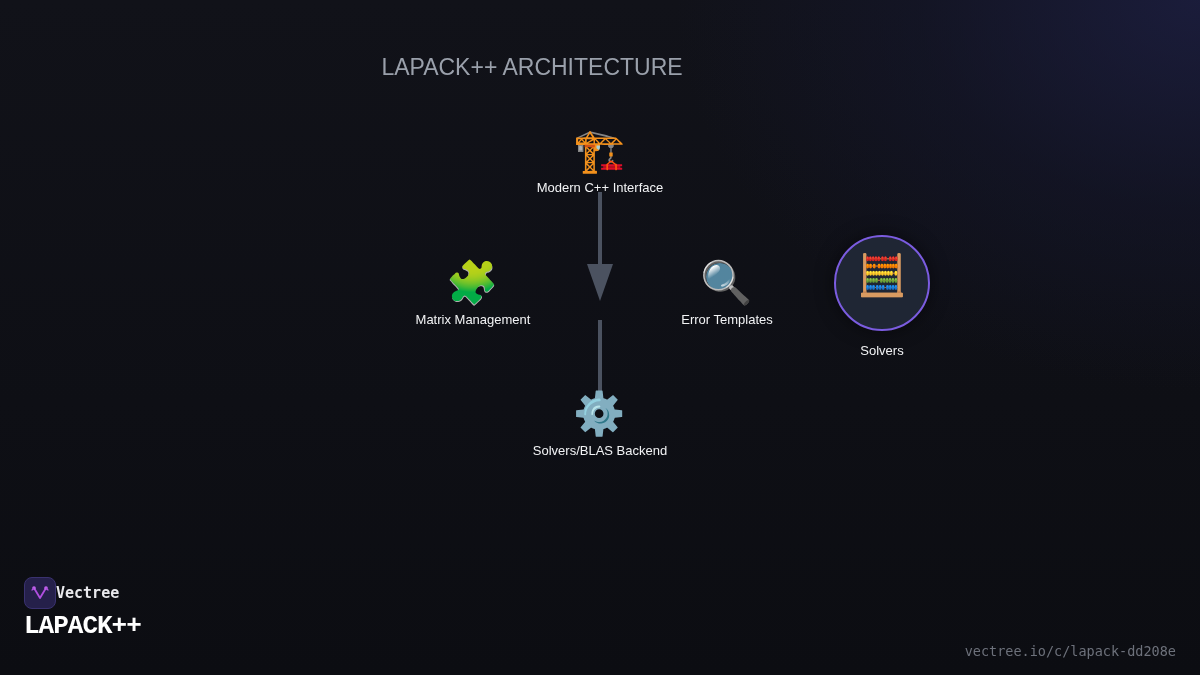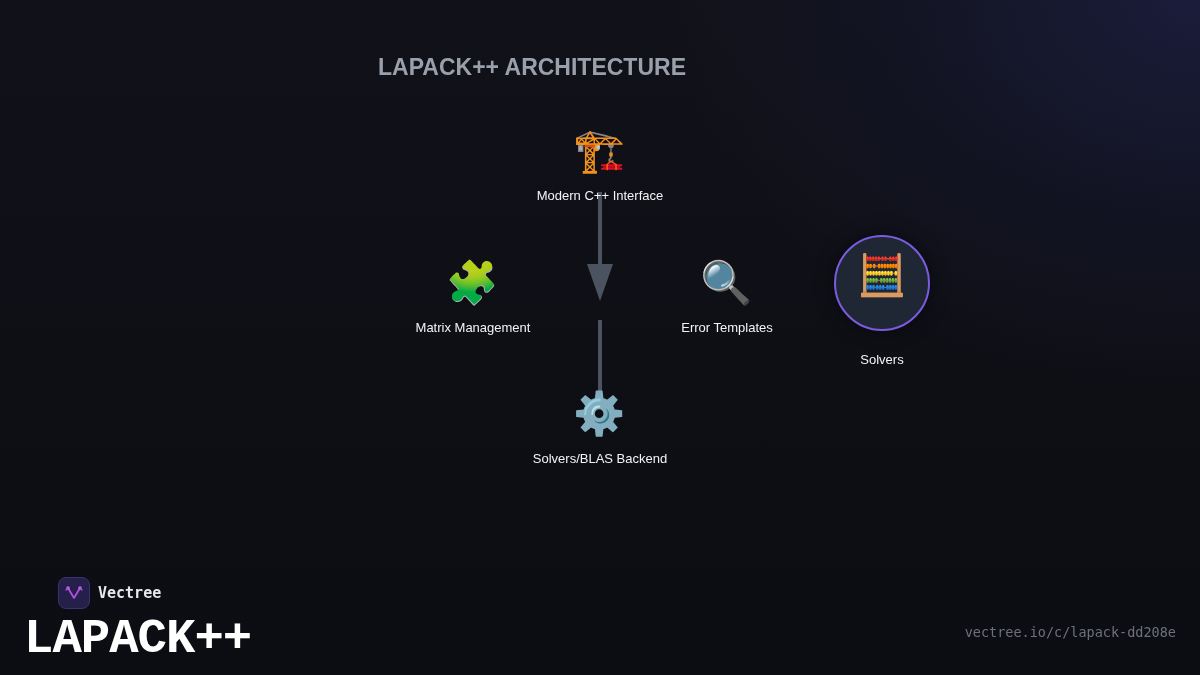--- a/index.html
+++ b/index.html
@@ -23,21 +23,21 @@
         linear-gradient(180deg, #111219 0%, #0e0f15 60%, #0c0d12 100%);
       pointer-events: none;
     }
     .title {
       position: absolute;
       top: 54px;
       left: 0;
       width: 1064px;
       text-align: center;
       font-family: "Liberation Sans", sans-serif;
-      font-weight: bold;
+      font-weight: normal;
       font-size: 23px;
       color: #9aa0ab;
       letter-spacing: 0px;
     }
     
     .connector-top {
       position: absolute;
       left: 598px;
       top: 192px;
       width: 4px;
@@ -69,21 +69,21 @@
       align-items: center;
       transform: translateX(-50%);
     }
     .node .icon {
       font-size: 42px;
       line-height: 50px;
       height: 50px;
       font-family: "DejaVu Sans", sans-serif;
     }
     .node .label {
-      margin-top: 12px;
+      margin-top: 4px;
       font-size: 13px;
       color: #f2f3f5;
       white-space: nowrap;
       font-family: "Liberation Sans", sans-serif;
     }
     .node-interface { left: 600px; top: 126px; }
     .node-templates { left: 473px; top: 258px; }
     .node-errors    { left: 727px; top: 258px; }
     .node-backend   { left: 600px; top: 389px; }
     .node-solvers {
@@ -100,31 +100,30 @@
       align-items: center;
       justify-content: center;
       box-shadow: 0 0 18px rgba(0,0,0,0.5);
     }
     .solver-circle .icon {
       font-size: 40px;
       line-height: 46px;
       margin-top: -12px;
     }
     .node-solvers .label {
-      margin-top: 21px;
+      margin-top: 12px;
     }
     
     .brand {
       position: absolute;
       left: 24px;
       top: 577px;
       display: flex;
       align-items: center;
-      gap: 8px;
-      margin-left: 34px;
+      gap: 0;
     }
     .brand-logo {
       width: 32px;
       height: 32px;
       border-radius: 8px;
       background: #25204a;
       border: 1px solid #3a3270;
       display: flex;
       align-items: center;
       justify-content: center;
@@ -135,28 +134,28 @@
       font-weight: bold;
       font-size: 15px;
       color: #e8e8ec;
     }
     .product-name {
       position: absolute;
       left: 24px;
       top: 611px;
       font-family: "Liberation Mono", monospace;
       font-weight: bold;
-      font-size: 49px;
+      font-size: 26px;
       color: #ffffff;
       letter-spacing: -1px;
     }
     .url {
       position: absolute;
       right: 24px;
-      top: 624px;
+      top: 643px;
       font-family: "DejaVu Sans Mono", monospace;
       font-size: 13.5px;
       color: #6d717b;
     }
   </style>
 </head>
 <body>
 
 <div class="bg-glow"></div>
 

